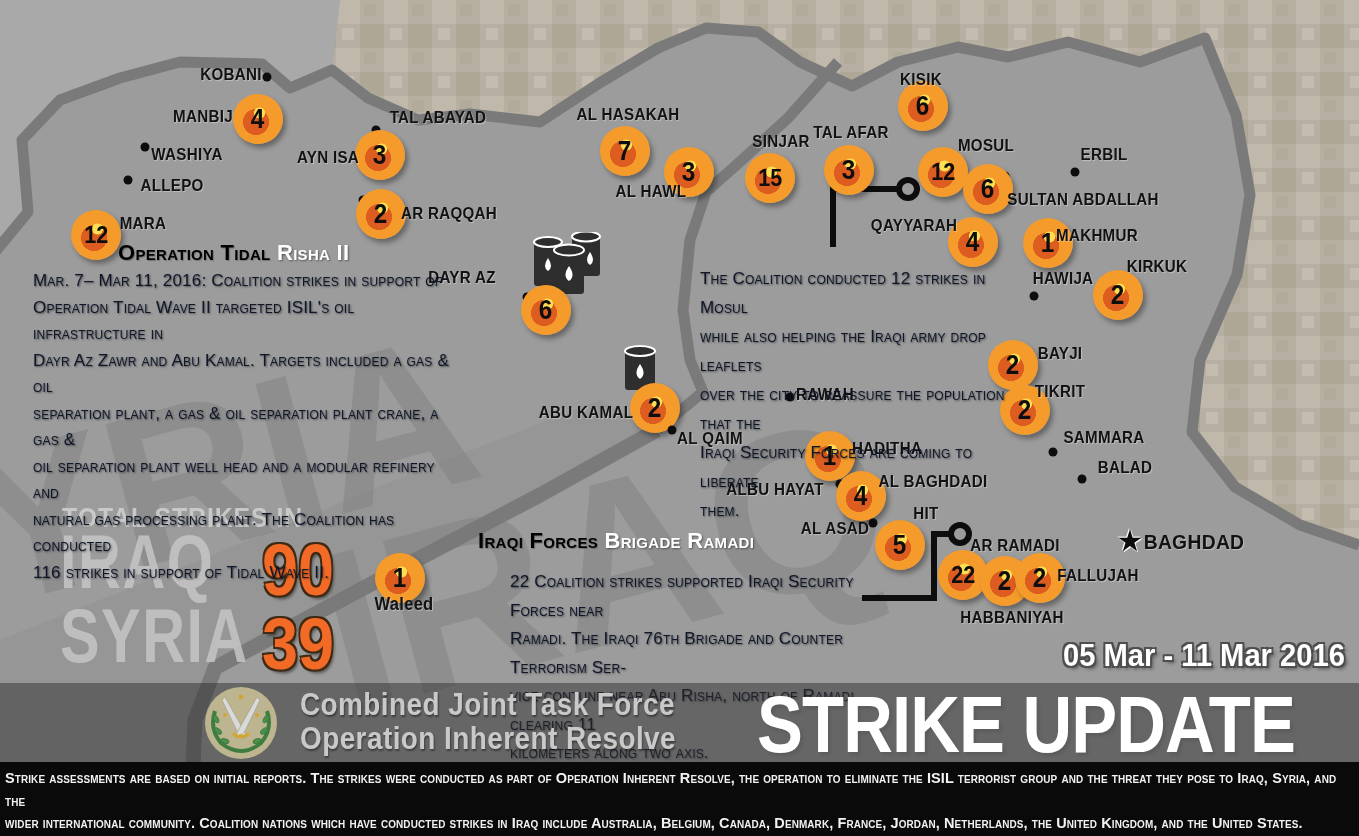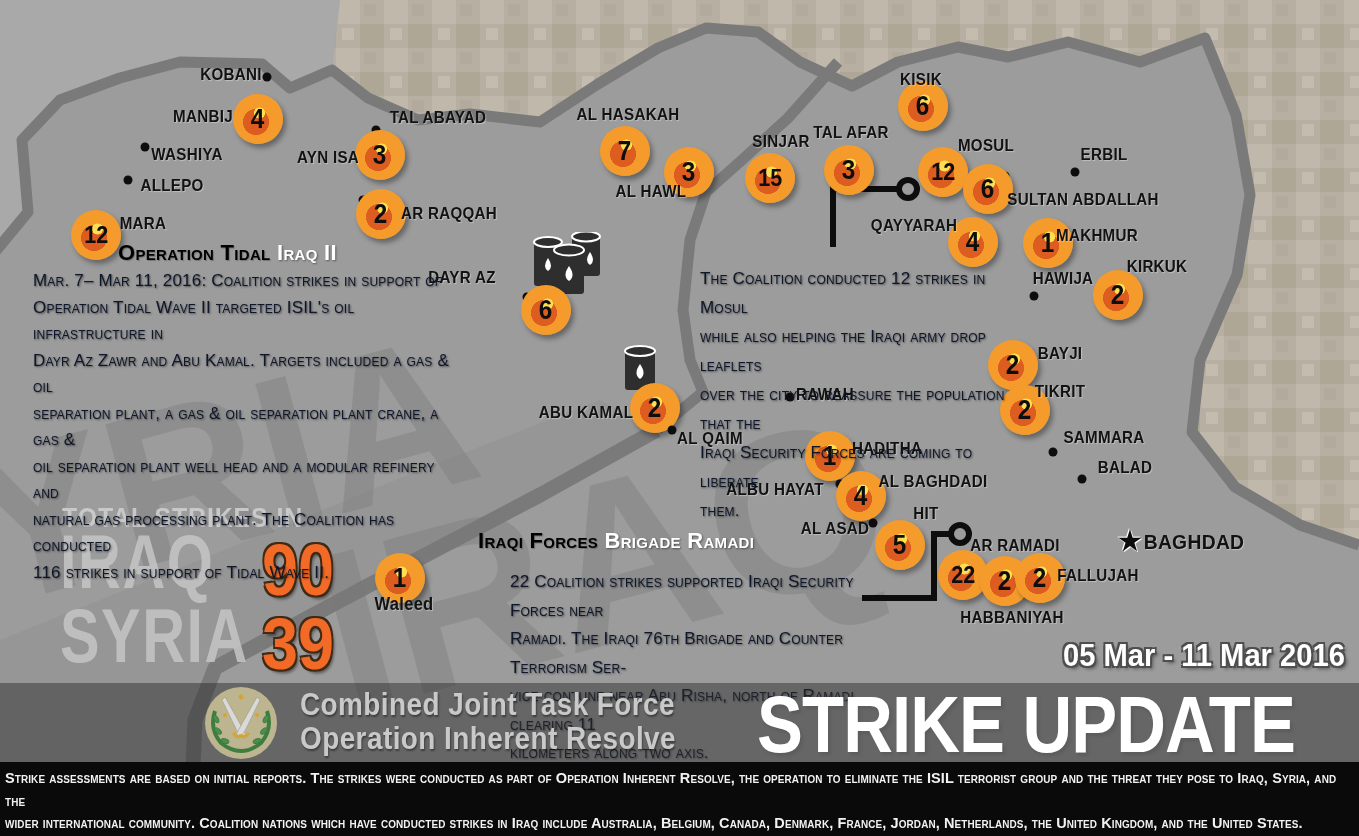--- a/index.html
+++ b/index.html
@@ -289,21 +289,21 @@
       <div class="city-dot" style="left: 1037px; top: 561px;"></div>
       <div class="badge" style="left: 1040px; top: 578px;">
         <span>2</span>
       </div>
       <div class="city-label" style="left: 1098px; top: 575px;">FALLUJAH</div>
       <div class="capital-star" style="left: 1130px; top: 540px;">★</div>
       <div class="city-label big" style="left: 1194px; top: 542px;">BAGHDAD</div>
     </div>
 
   <div class="callout-heading" style="left:118px;top:240px">
-    <span class="muted">Operation Tidal </span><span class="accent">Iraq II</span>
+    <span class="muted">Operation Tidal </span><span class="accent">Risha II</span>
   </div>
   <div class="callout-body" style="left:33px;top:268px;width:420px;line-height:26.5px">Mar. 7– Mar 11, 2016: Coalition strikes in support of
 Operation Tidal Wave II targeted ISIL's oil infrastructure in
 Dayr Az Zawr and Abu Kamal. Targets included a gas &amp; oil
 separation plant,  a gas &amp; oil separation plant crane, a gas &amp;
 oil separation plant well head and a modular refinery and
 natural gas processing plant. The Coalition has conducted
 116 strikes in support of Tidal Wave II.</div>
 
   <div class="callout-body" style="left:700px;top:264px;width:335px;line-height:29px">The Coalition conducted 12 strikes in Mosul

